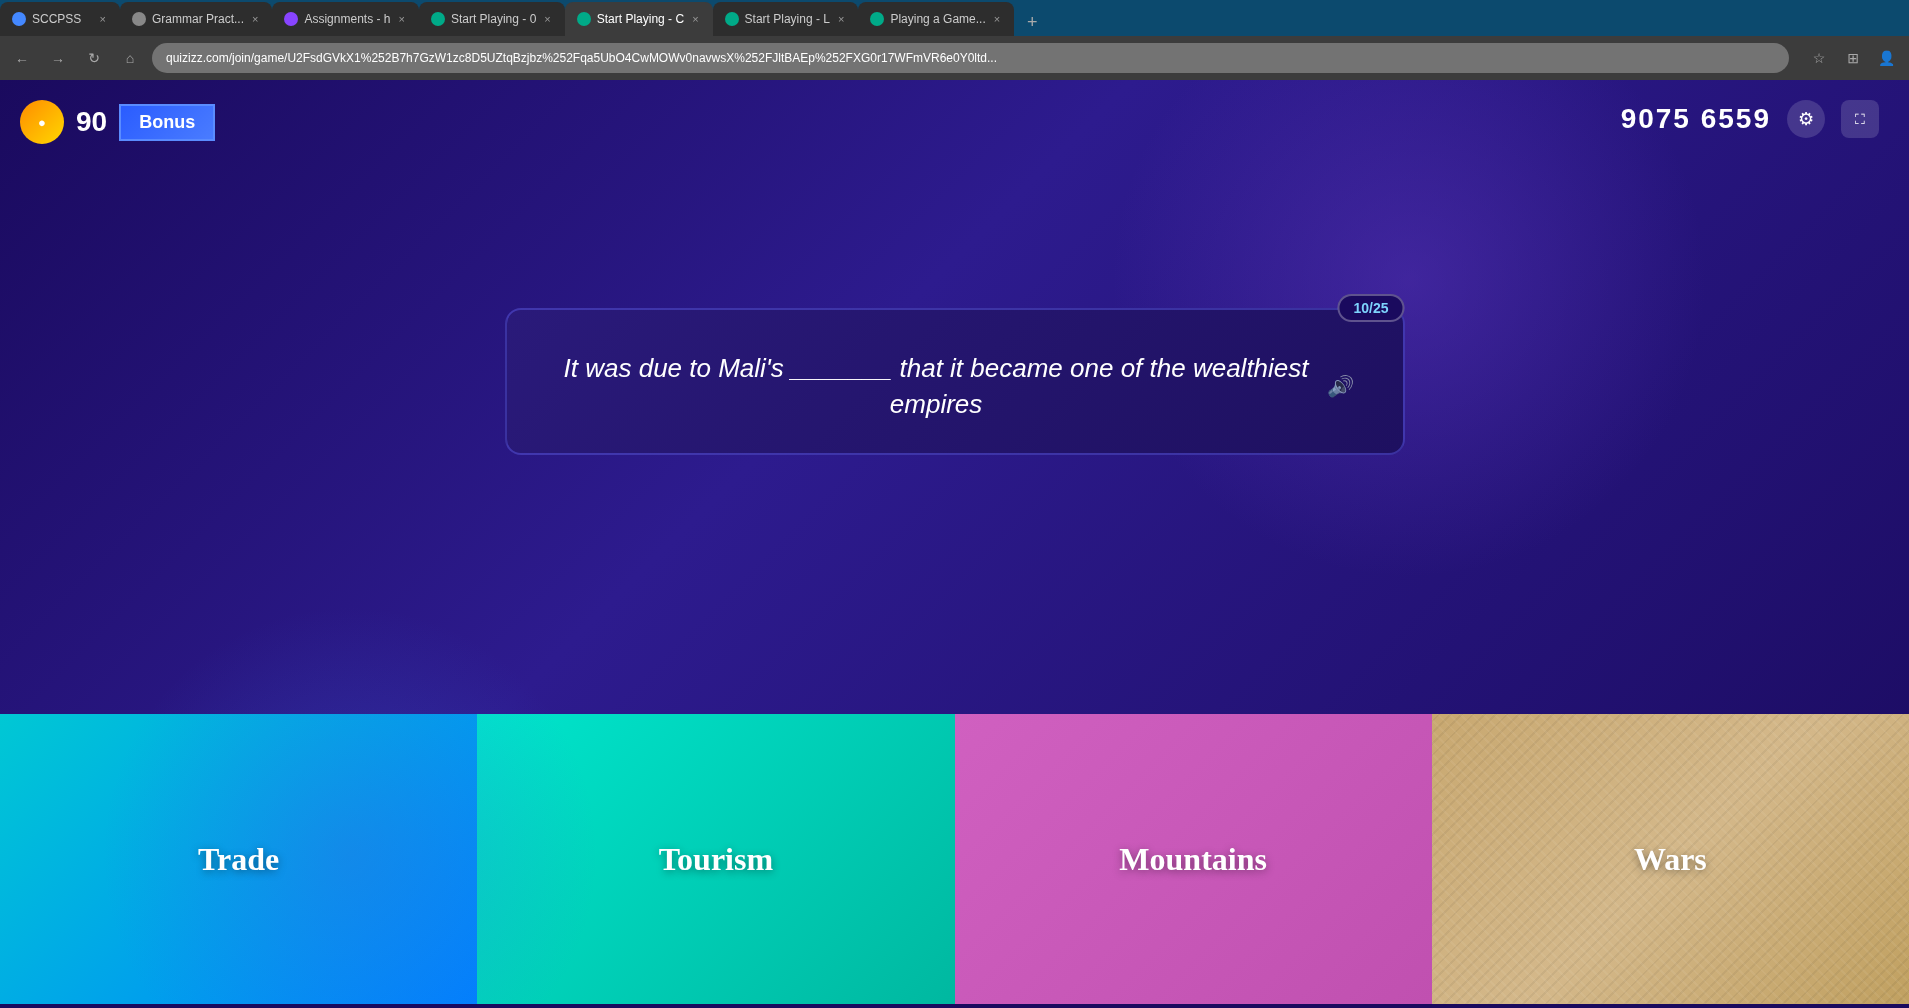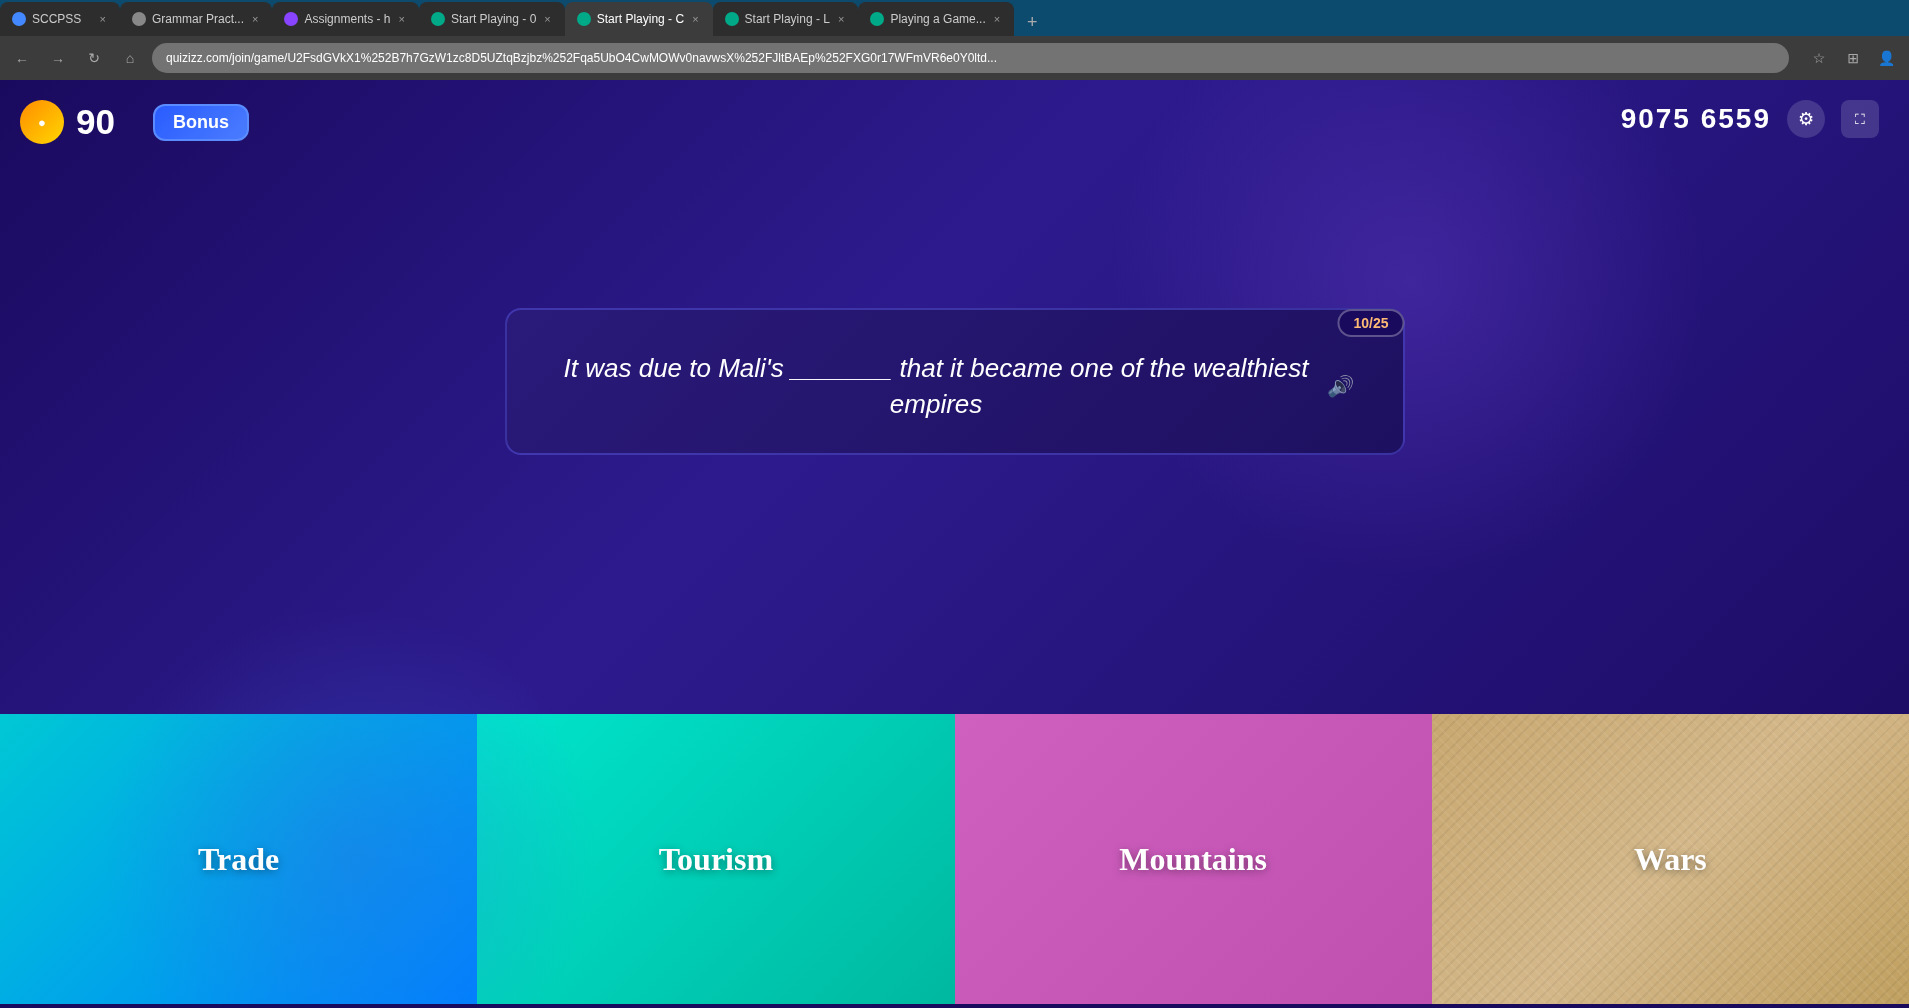--- a/index.html
+++ b/index.html
@@ -189,35 +189,34 @@
       background: linear-gradient(135deg, #ff8c00, #ffd700);
       display: flex;
       align-items: center;
       justify-content: center;
       font-weight: bold;
       font-size: 13px;
       color: #fff;
     }
 
     .score-value {
-      font-size: 35px;
+      font-size: 28px;
       font-weight: bold;
       color: #fff;
     }
 
     .bonus-badge {
       background: linear-gradient(135deg, #2a5cff, #4a7cff);
       border: 2px solid #5a8cff;
-      border-radius: 12px;
+      border-radius: 0;
       padding: 6px 18px;
       color: #fff;
       font-size: 18px;
       font-weight: bold;
       cursor: pointer;
-      margin-left: 26px;
     }
 
     
     .top-right {
       position: absolute;
       top: 20px;
       right: 30px;
       display: flex;
       align-items: center;
       gap: 16px;
@@ -264,29 +263,29 @@
       left: 50%;
       transform: translateX(-50%);
       width: 900px;
       z-index: 10;
     }
 
     .question-counter {
       background: #1a0a5e;
       border: 2px solid rgba(255,255,255,0.3);
       border-radius: 20px;
-      color: #fdba74;
+      color: #7dd3fc;
       font-size: 14px;
       font-weight: bold;
       padding: 4px 14px;
       text-align: right;
       width: fit-content;
       margin: 0 auto 0 auto;
       position: relative;
-      top: 29px;
+      top: 14px;
       z-index: 11;
       left: 50%;
       transform: translateX(-50%);
       white-space: nowrap;
     }
 
     .question-box {
       background: linear-gradient(135deg, #2a1a7a, #1e1060);
       border: 2px solid rgba(100, 100, 255, 0.4);
       border-radius: 16px;

